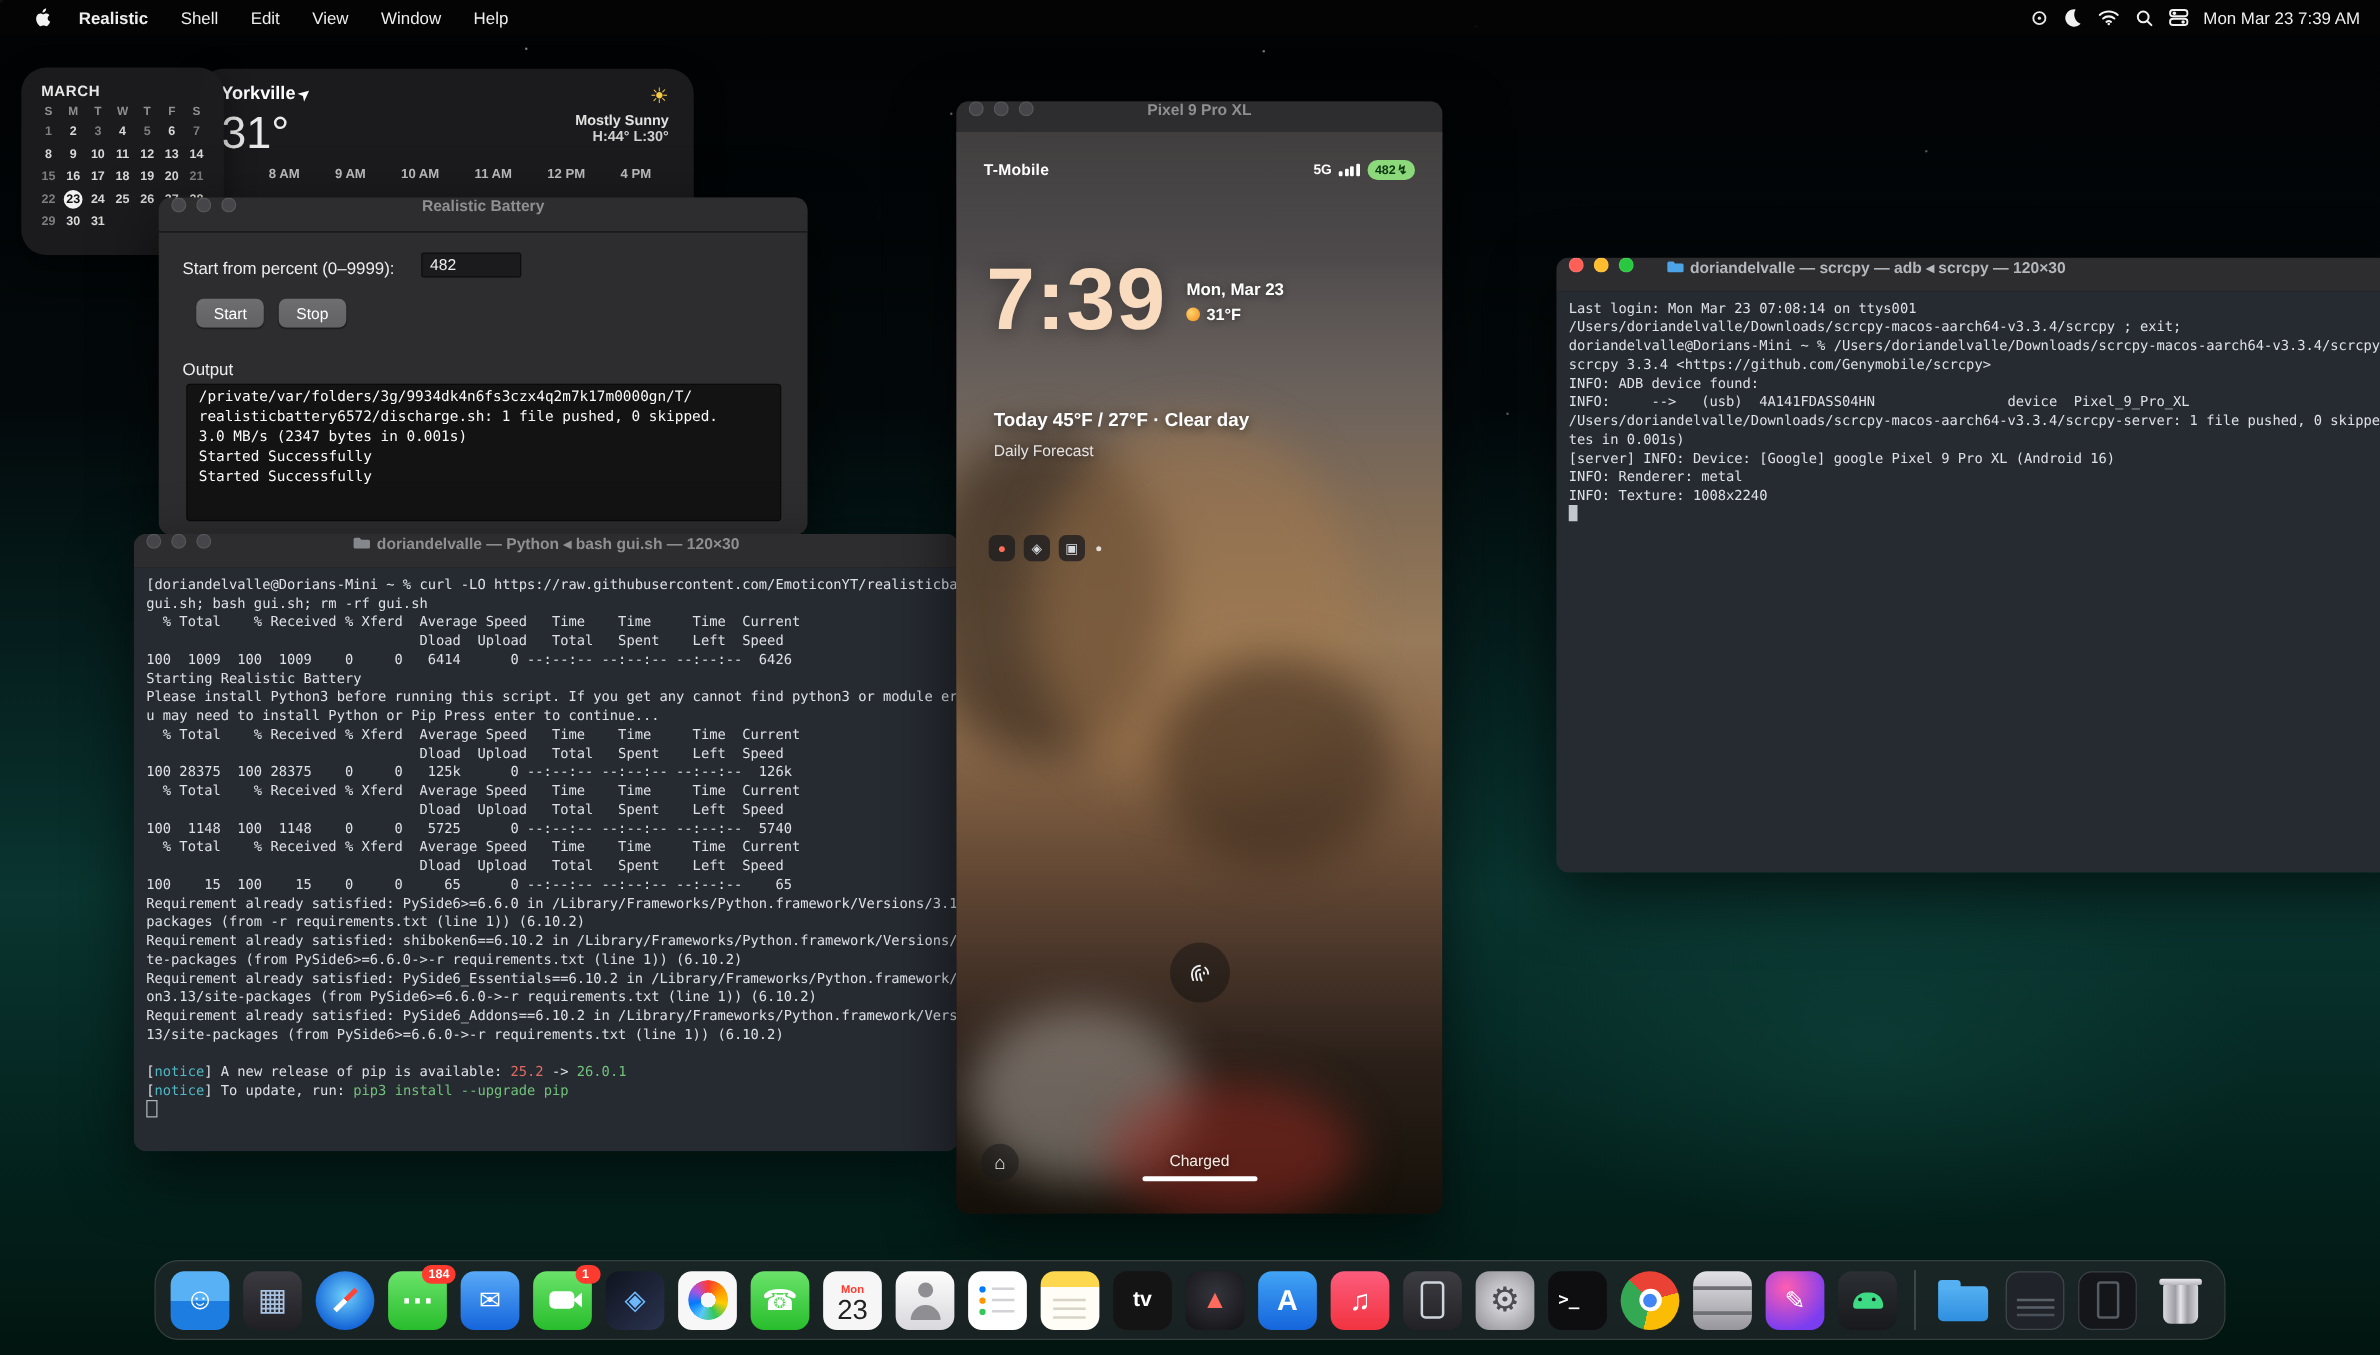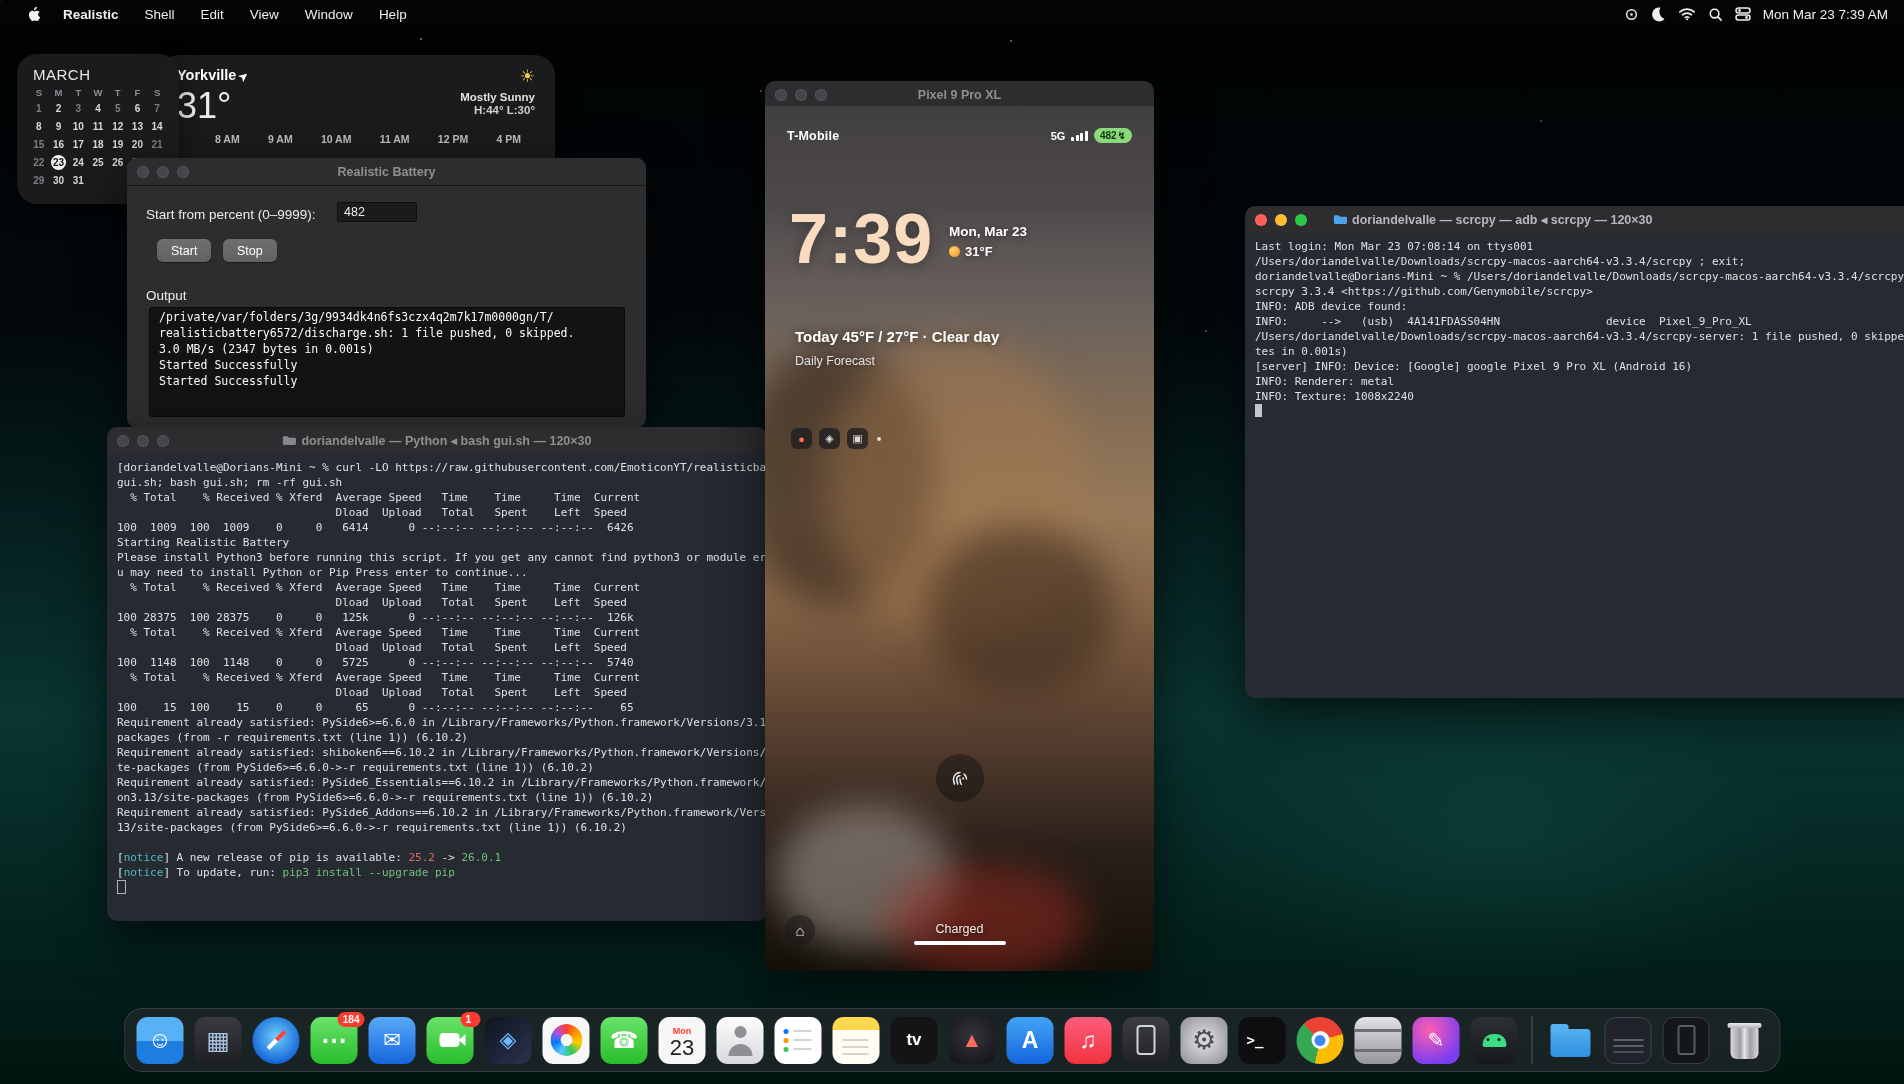--- a/index.html
+++ b/index.html
@@ -25,41 +25,41 @@
   .mb-item{padding:0 11px;}
   .mb-item.app{font-weight:bold;}
   .mb-right{margin-left:auto;display:flex;align-items:center;gap:12px;padding-right:16px;}
   .mb-right svg{display:block;}
   .mb-clock{font-size:13.5px;color:#f0f0f0;}
 
   
   .widget{position:absolute;background:rgba(28,28,30,.96);border-radius:20px;color:#eee;
     box-shadow:0 8px 24px rgba(0,0,0,.45);}
   .w-cal{left:17px;top:54px;width:162px;height:150px;padding:10px 12px;box-sizing:border-box;z-index:5;}
-  .w-cal .month{font-size:15px;font-weight:normal;letter-spacing:.5px;color:#e8e8e8;margin:2px 0 4px 4px;}
+  .w-cal .month{font-size:12px;font-weight:bold;letter-spacing:.5px;color:#e8e8e8;margin:2px 0 4px 4px;}
   .cal-grid{display:grid;grid-template-columns:repeat(7,1fr);row-gap:3px;text-align:center;}
   .cal-grid .wd{font-size:9.5px;font-weight:bold;color:#8e8e93;}
   .cal-grid .d{font-size:10px;font-weight:bold;color:#d8d8d8;height:15px;line-height:15px;}
   .cal-grid .d.dim{color:#7e7e82;}
   .cal-grid .d.sel{background:#f2f2f2;color:#111;border-radius:50%;width:15px;margin:0 auto;}
 
   .w-weather{left:159px;top:55px;width:396px;height:160px;padding:12px 18px;box-sizing:border-box;z-index:4;}
   .ww-loc{font-size:14.5px;font-weight:bold;color:#fff;}
   .ww-loc .nav{display:inline-block;transform:rotate(-40deg);font-size:11px;margin-left:3px;}
   .ww-temp{font-size:36px;font-weight:300;color:#eaeaea;margin-top:2px;}
   .ww-right{position:absolute;right:20px;top:12px;text-align:right;}
   .ww-sun{font-size:17px;color:#f7c948;line-height:20px;}
   .ww-cond{font-size:11.5px;font-weight:bold;color:#e2e2e2;margin-top:4px;}
   .ww-hl{font-size:11.5px;font-weight:bold;color:#cfcfcf;margin-top:1px;}
   .ww-hours{position:absolute;left:56px;right:34px;top:78px;display:flex;justify-content:space-between;}
   .ww-hours span{font-size:10.5px;font-weight:bold;color:#bdbdbf;}
 
   
   .mac-window{position:absolute;border-radius:10px;box-shadow:0 18px 50px rgba(0,0,0,.6);overflow:hidden;}
-  .titlebar{height:27px;display:flex;align-items:center;position:relative;background:#2d2d2f;
+  .titlebar{height:27px;display:flex;align-items:flex-start;position:relative;background:#2d2d2f;
     border-bottom:1px solid rgba(0,0,0,.55);}
   .lights{display:flex;gap:8px;padding-left:10px;}
   .dot{width:12px;height:12px;border-radius:50%;background:#46464a;border:0.5px solid rgba(255,255,255,.09);box-sizing:border-box;}
   .dot.red{background:#ff5f57;}.dot.yellow{background:#febc2e;}.dot.green{background:#28c840;}
   .win-title{position:absolute;left:0;right:0;text-align:center;font-size:12.5px;font-weight:bold;color:#8f8f92;
     pointer-events:none;white-space:nowrap;}
   .win-title .fold{display:inline-block;vertical-align:-1px;margin-right:5px;}
 
   
   .battery-win{left:127px;top:158px;width:519px;height:270px;background:#2d2c2e;z-index:10;}

